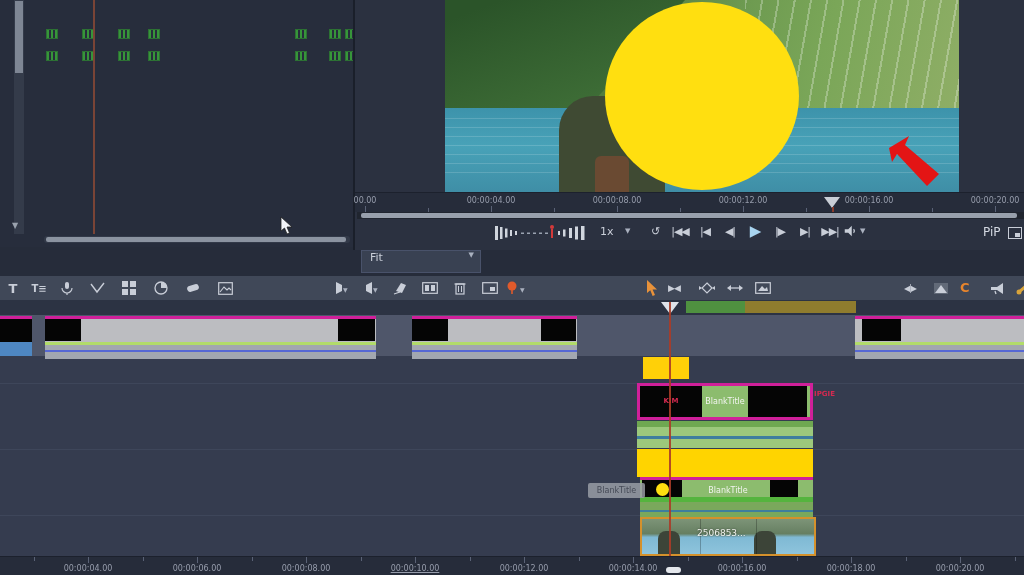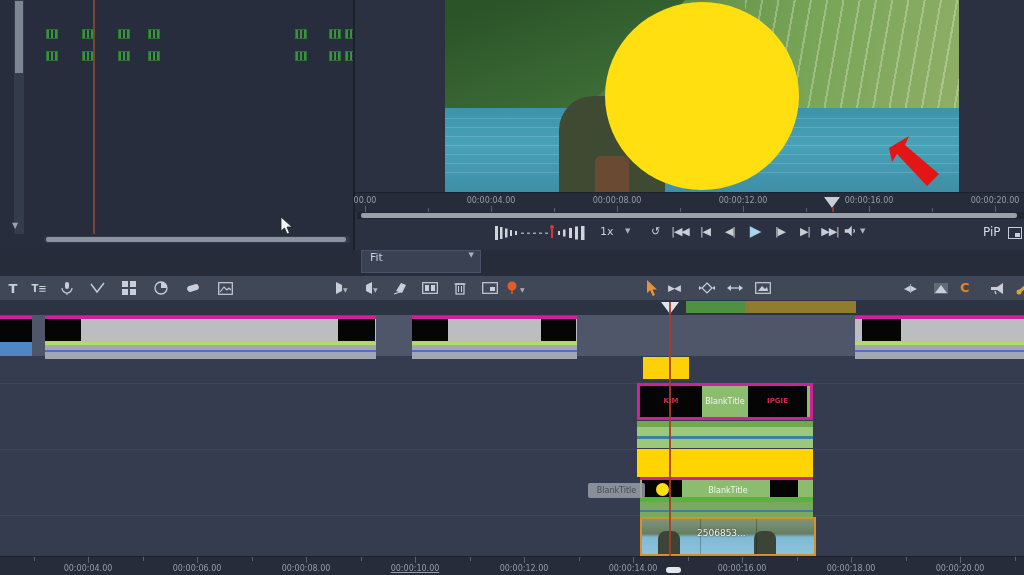--- a/index.html
+++ b/index.html
@@ -358,21 +358,21 @@
     </div>
 
     <div class="abs" style="left:643px;top:57px;width:46px;height:22px;background:#ffd008;"></div>
 
     <div class="abs" style="left:637px;top:83px;width:176px;height:37px;background:#8cbc6e;border:3px solid #d0209a;box-sizing:border-box;">
       <div class="blackthumb" style="left:0;top:0;width:62px;height:31px;">
         <span class="redtxt" style="top:11px;">KIM</span>
       </div>
       <span class="cliplabel abs" style="left:62px;top:11px;width:46px;text-align:center;">BlankTitle</span>
       <div class="blackthumb" style="left:108px;top:0;width:59px;height:31px;">
-        <span class="redtxt" style="top:11px;">IPGIE</span>
+        <span class="redtxt" style="top:4px;margin-left:47px;">IPGIE</span>
       </div>
     </div>
 
     <div class="abs" style="left:637px;top:121px;width:176px;height:6px;background:#6fa851;"></div>
     <div class="abs" style="left:637px;top:127px;width:176px;height:9px;background:#9cc87c;"></div>
     <div class="abs" style="left:637px;top:136px;width:176px;height:3px;background:#3e7e9e;"></div>
     <div class="abs" style="left:637px;top:139px;width:176px;height:9px;background:#9cc87c;"></div>
 
     <div class="abs" style="left:637px;top:149px;width:176px;height:28px;background:#ffd400;"></div>
 

